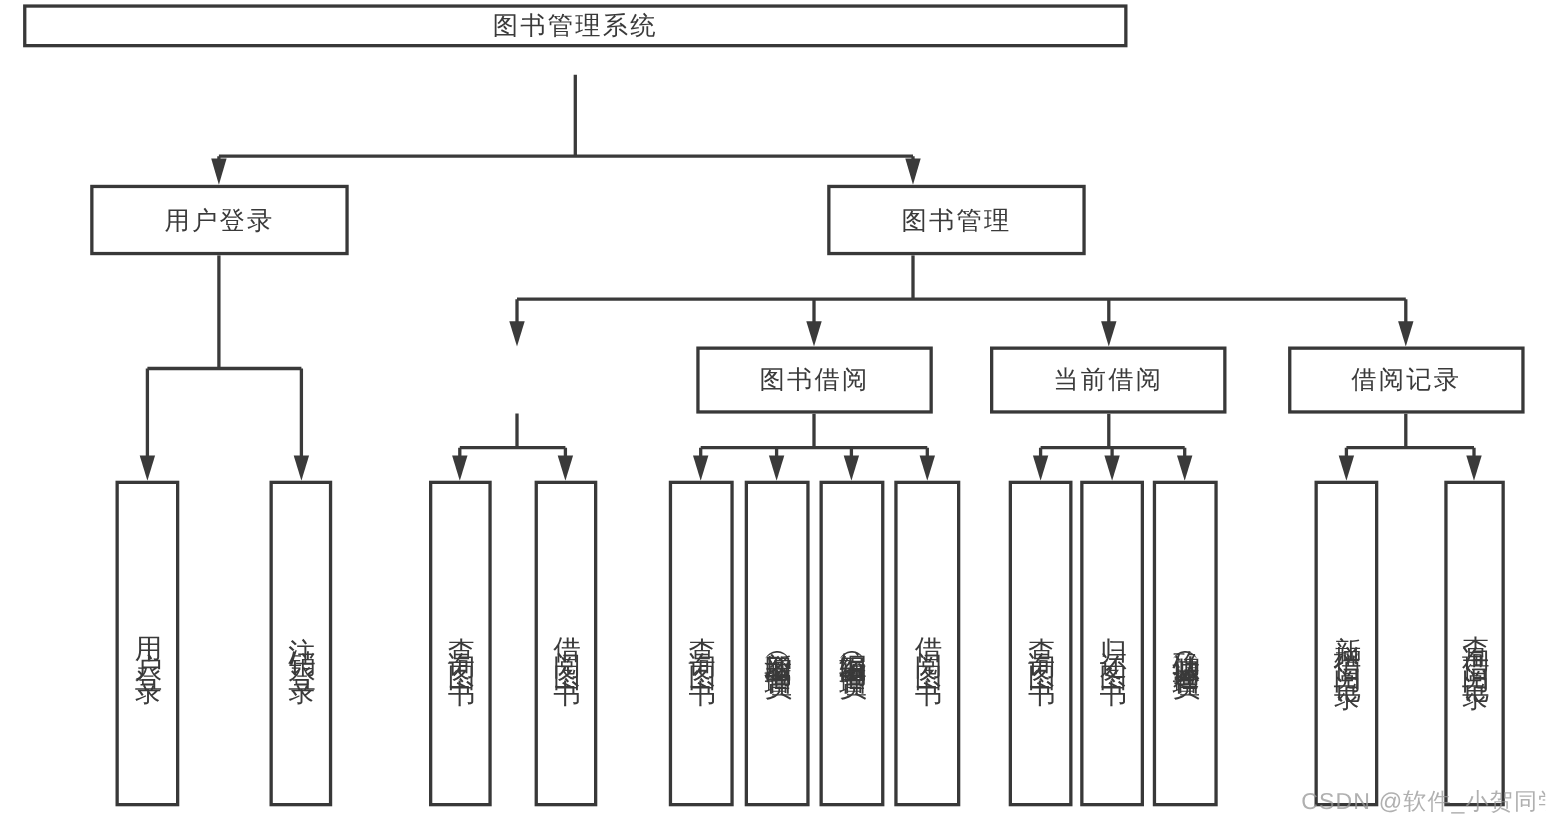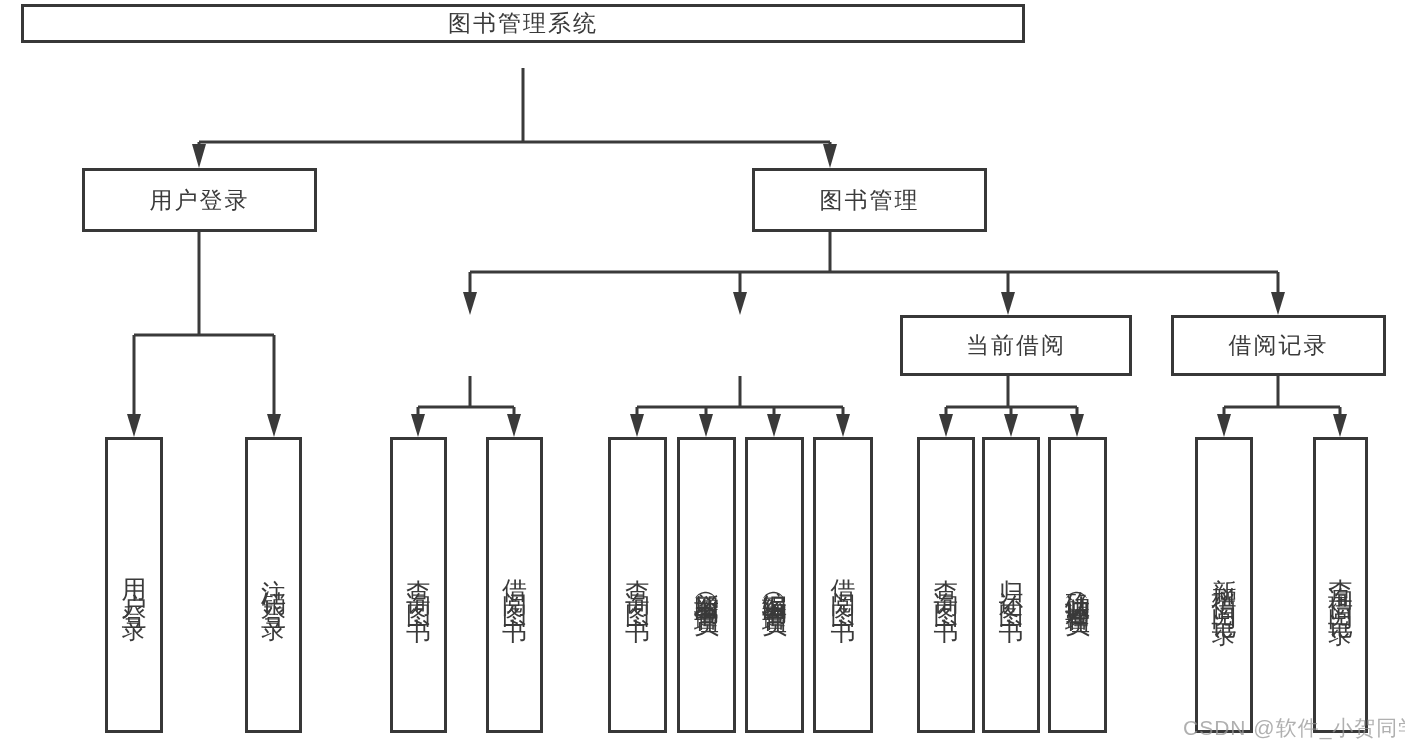--- a/index.html
+++ b/index.html
@@ -125,21 +125,24 @@
     <span class="hlabel">图书管理系统</span>
   </div>
 
   <div class="node" style="left:82px; top:168px; width:235px; height:64px;">
     <span class="hlabel">用户登录</span>
   </div>
   <div class="node" style="left:712px; top:168px; width:235px; height:64px;margin-left:40px;">
     <span class="hlabel">图书管理</span>
   </div>
 
-  <div class="node" style="left:900px; top:315px; width:232px; height:61px;">
+  <div class="node" style="left:633px; top:315px; width:215px; height:61px;">
+    <span class="hlabel">图书借阅</span>
+  </div>
+  <div class="node" style="left:900px; top:315px; width:215px; height:61px;">
     <span class="hlabel">当前借阅</span>
   </div>
   <div class="node" style="left:1171px; top:315px; width:215px; height:61px;">
     <span class="hlabel">借阅记录</span>
   </div>
 
   <div class="node leaf" style="left:105px; top:437px; width:58px; height:296px;">
     <span class="vlabel sp4">用户登录</span>
   </div>
   <div class="node leaf" style="left:245px; top:437px; width:57px; height:296px;">

